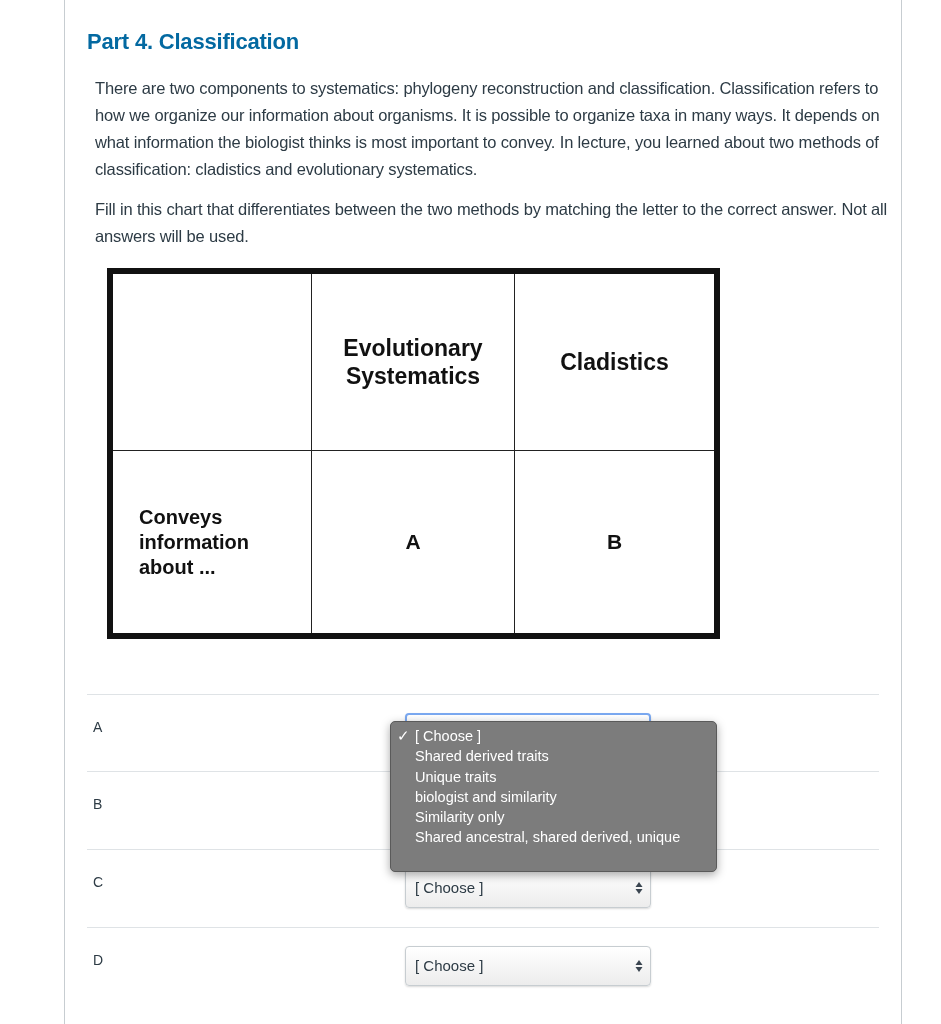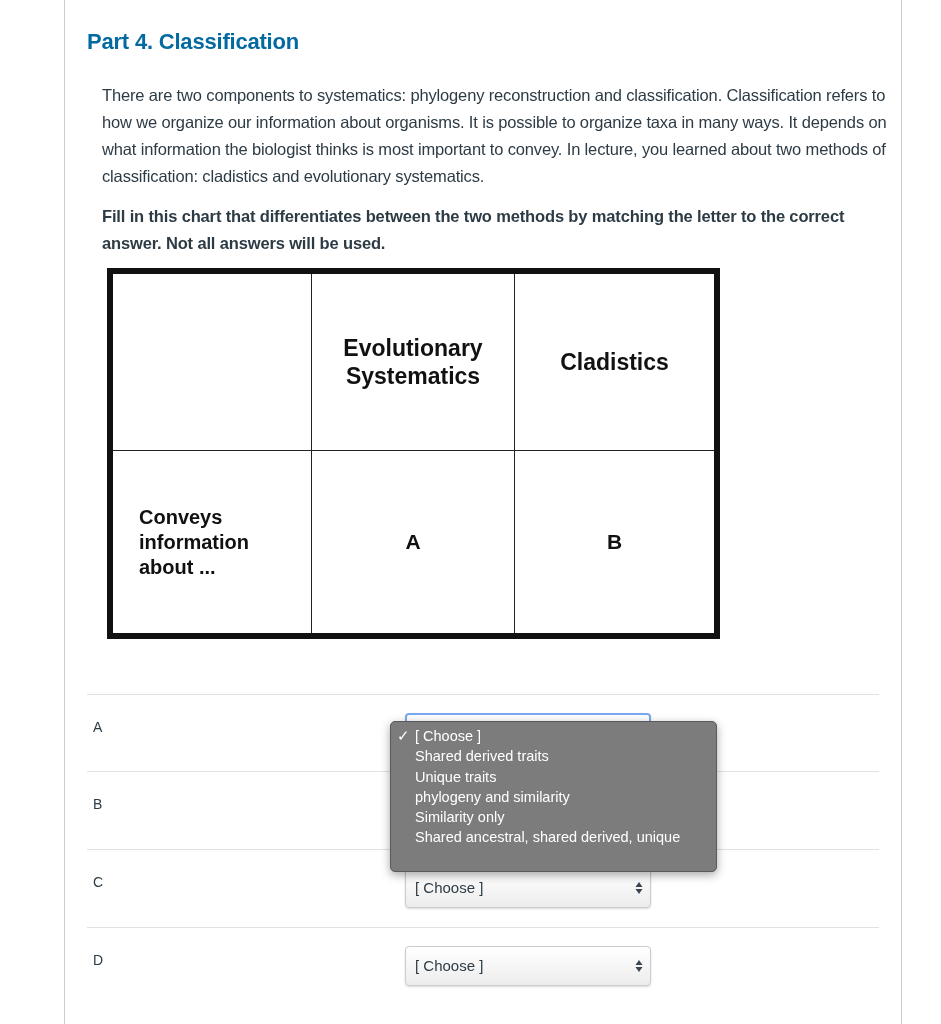--- a/index.html
+++ b/index.html
@@ -11,24 +11,24 @@
       position: absolute; left: 64px; top: -2px; width: 836px; height: 1040px;
       border-left: 1px solid #c7cdd1; border-right: 1px solid #c7cdd1;
       background: #fff;
     }
     .title {
       position: absolute; left: 87px; top: 29px; font-size: 22px; font-weight: bold;
       color: #0369a1; letter-spacing: -0.2px;
     }
     .para {
       position: absolute; left: 87px; width: 800px; font-size: 16.5px; line-height: 27px;
-      color: #2d3b45; margin: 15px; letter-spacing: -0.15px;
+      color: #2d3b45; margin: 8px; letter-spacing: -0.15px;
     }
     .p1 { top: 67px; }
-    .p2 { top: 188px; font-weight: bold; }
+    .p2 { top: 188px; }
     .chart {
       position: absolute; left: 107px; top: 268px; width: 613px; height: 371px;
       box-sizing: border-box; border: 6px solid #111; background: #fff;
     }
     .chart table { border-collapse: collapse; width: 100%; height: 100%; }
     .chart td {
       border: 1.5px solid #222; font-family: "Liberation Sans", sans-serif; font-weight: bold;
       color: #111; text-align: center; vertical-align: middle; padding: 0;
     }
     .chart tr:first-child td { border-top: none; }
@@ -142,16 +142,16 @@
   </div>
 </div>
 
 <div class="dropdown">
   <div class="opt">
     <span class="check">✓</span>
     <span>[ Choose ]</span>
   </div>
   <div class="opt">Shared derived traits</div>
   <div class="opt">Unique traits</div>
-  <div class="opt">phylogeny and similarity</div>
+  <div class="opt">biologist and similarity</div>
   <div class="opt">Similarity only</div>
   <div class="opt">Shared ancestral, shared derived, unique</div>
 </div>
 
 </body></html>

